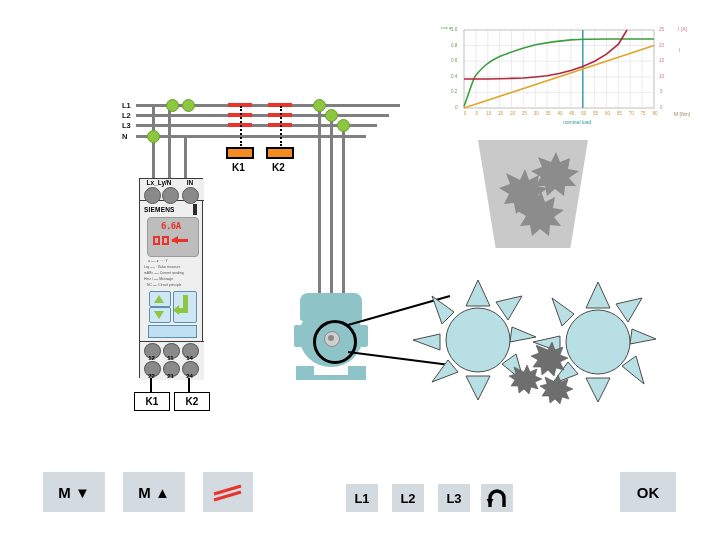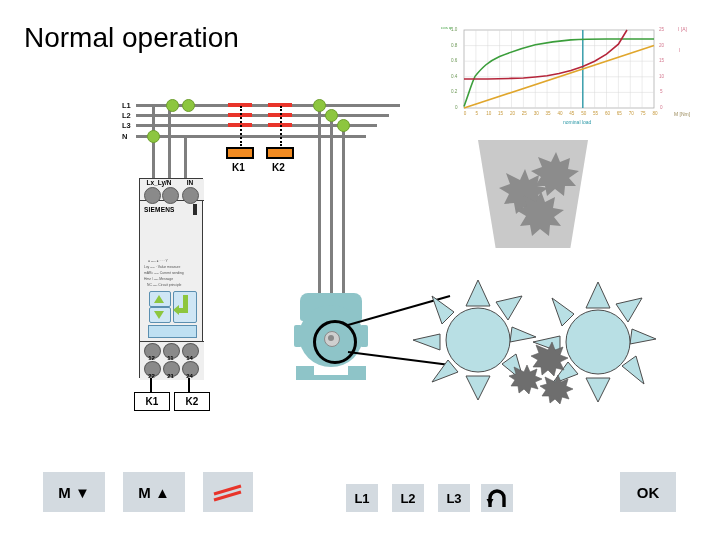--- a/index.html
+++ b/index.html
@@ -75,21 +75,20 @@
   .chart-txt-r{position:absolute;font-size:4.6px;color:#d4788f;}
   .chart-txt-x{position:absolute;font-size:4.6px;color:#c79a3e;}
   .chart-lbl{position:absolute;font-size:5px;}
   .nominal-lbl{position:absolute;font-size:5px;color:#2e9aa8;}
 </style>
 </head>
 <body>
 
 <div id="stage">
 
-  <div class="title">Normal operation</div>
 
   <div>
     <div class="buslabel" style="left:122px;top:101px;">L1</div>
     <div class="buslabel" style="left:122px;top:111px;">L2</div>
     <div class="buslabel" style="left:122px;top:121px;">L3</div>
     <div class="buslabel" style="left:122px;top:132px;">N</div>
 
     <div class="busline" style="left:136px;top:104px;width:264px;"></div>
     <div class="busline" style="left:136px;top:114px;width:253px;"></div>
     <div class="busline" style="left:136px;top:124px;width:241px;"></div>
@@ -131,20 +130,28 @@
       <div class="termtxt" style="left:2px;top:-0.5px;width:34px;font-size:6.5px;">Lx_Ly/N</div>
       <div class="termtxt" style="left:40px;top:-0.5px;width:20px;font-size:6.5px;">IN</div>
       <div class="term" style="left:4px;top:8px;"></div>
       <div class="term" style="left:22px;top:8px;"></div>
       <div class="term" style="left:42px;top:8px;"></div>
     </div>
 
     <div class="brand" style="left:4px;top:27px;">SIEMENS</div>
     <div class="brandbar" style="left:53px;top:25px;"></div>
 
+    <div class="screen" style="left:7px;top:38px;width:50px;height:38px;">
+      <div class="screen-txt" style="left:13px;top:3px;">6.6A</div>
+
+      <div style="position:absolute;left:5px;top:18px;width:7px;height:9px;border:2px solid #e8342a;box-sizing:border-box;"></div>
+      <div style="position:absolute;left:14px;top:18px;width:7px;height:9px;border:2px solid #e8342a;box-sizing:border-box;"></div>
+      <div style="position:absolute;left:24px;top:21px;width:16px;height:3px;background:#e8342a;"></div>
+      <div style="position:absolute;left:23px;top:18px;width:0;height:0;border-top:4.5px solid transparent;border-bottom:4.5px solid transparent;border-right:7px solid #e8342a;"></div>
+    </div>
 
     <div>
       <div class="legend-line" style="left:8px;top:80px;">● ---- ● · · · Y</div>
       <div class="legend-line" style="left:4px;top:86px;">Lxy ---- · Value measure</div>
       <div class="legend-line" style="left:4px;top:92px;">mARc ---- Current sending</div>
       <div class="legend-line" style="left:4px;top:98px;">Hmz / ---- Message</div>
       <div class="legend-line" style="left:7px;top:104px;">NC ---- Circuit principle</div>
     </div>
 
     <div class="btnpad" style="left:9px;top:112px;width:20px;height:14px;">

